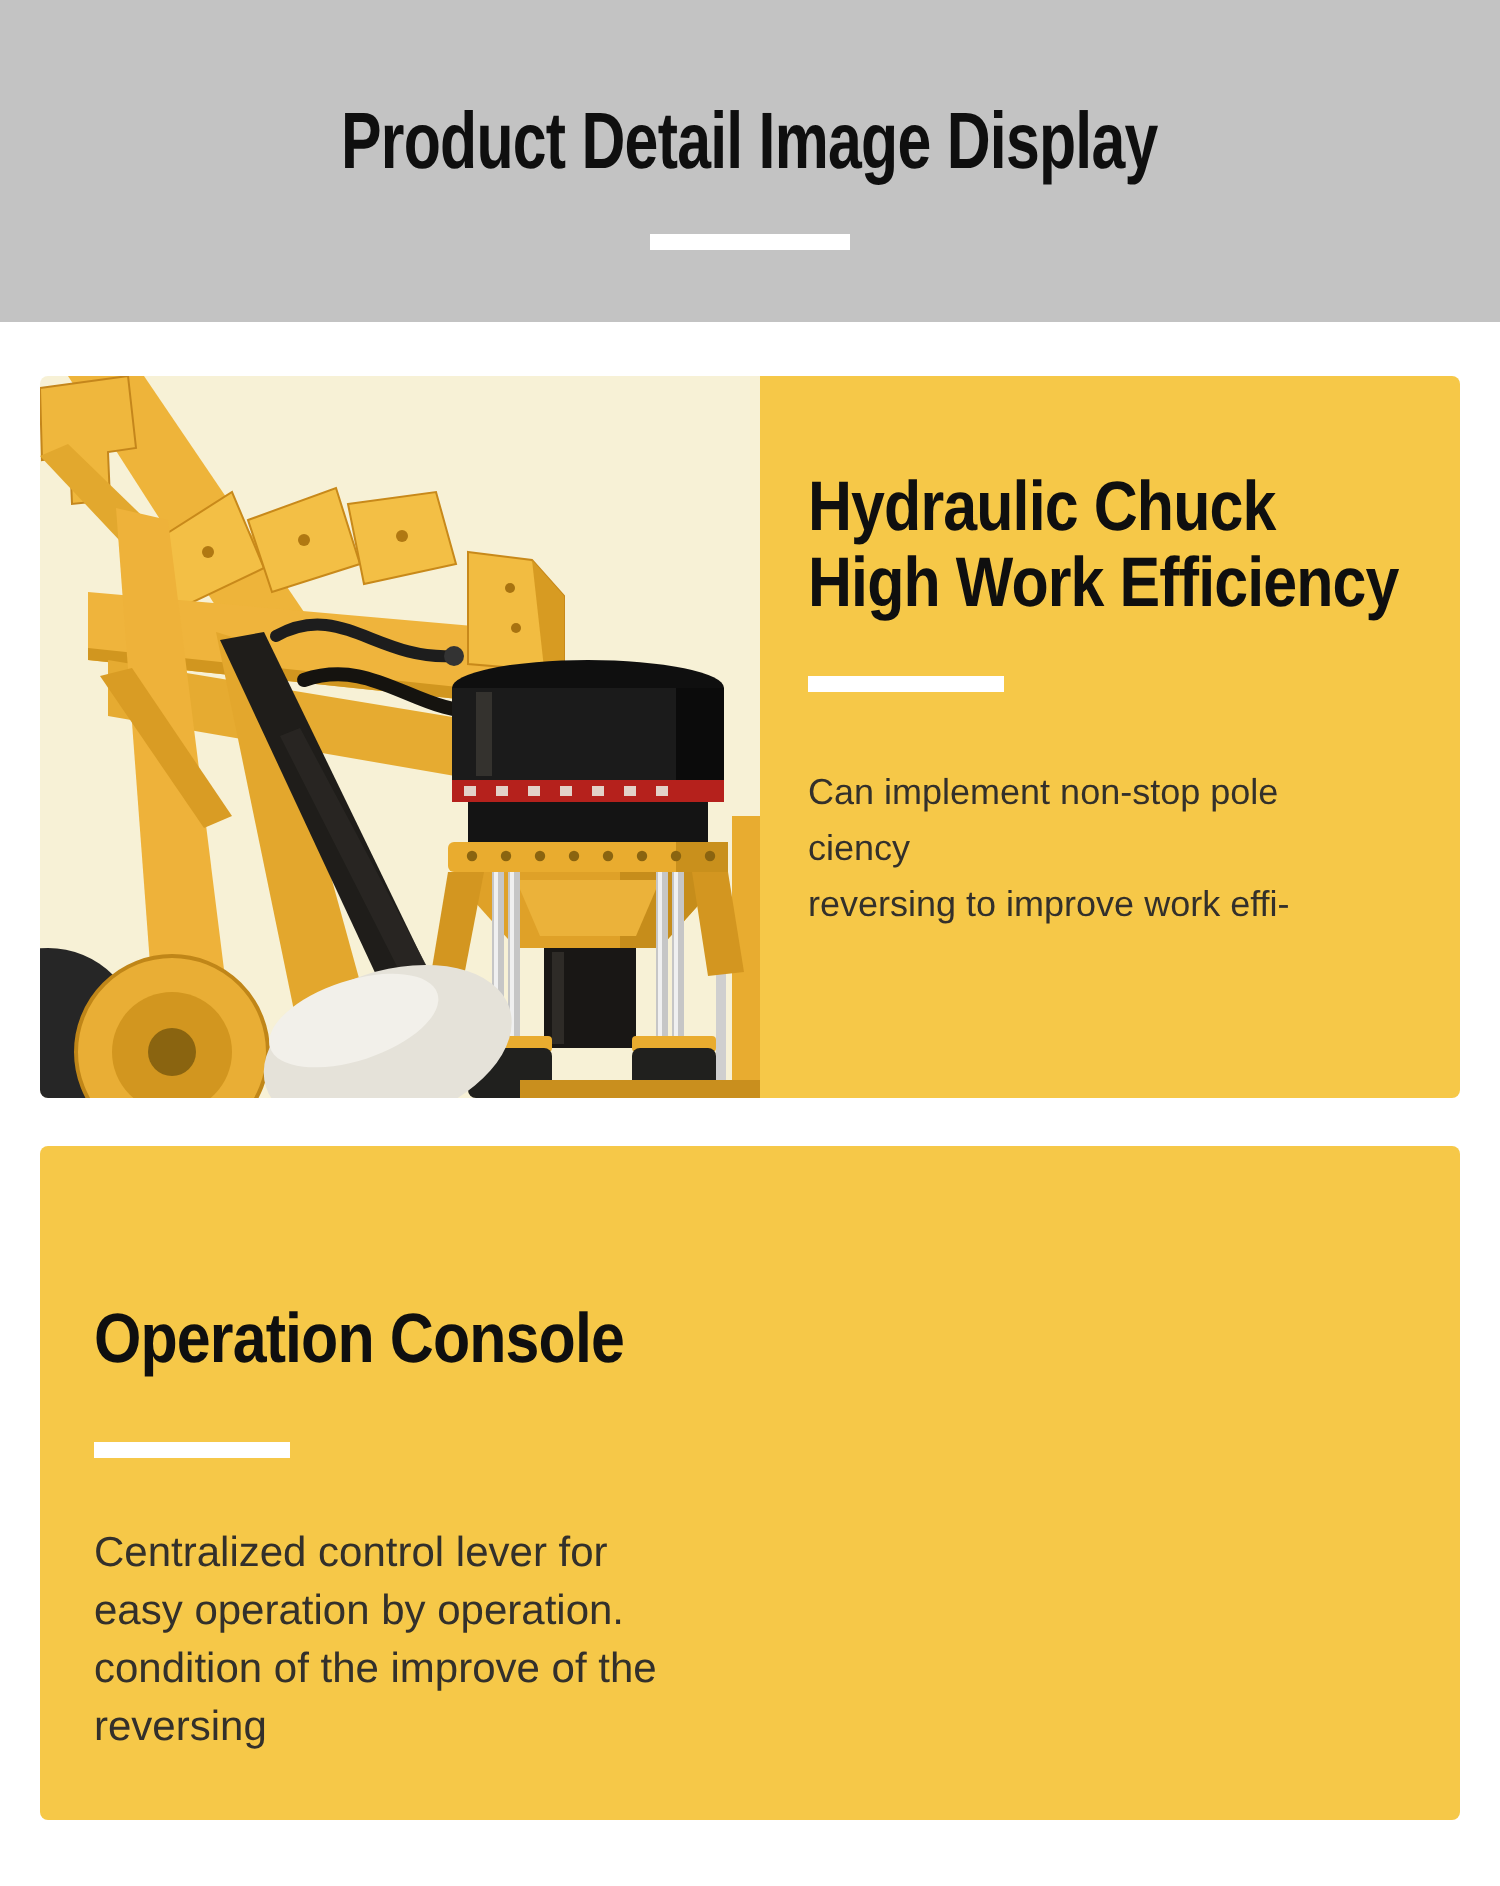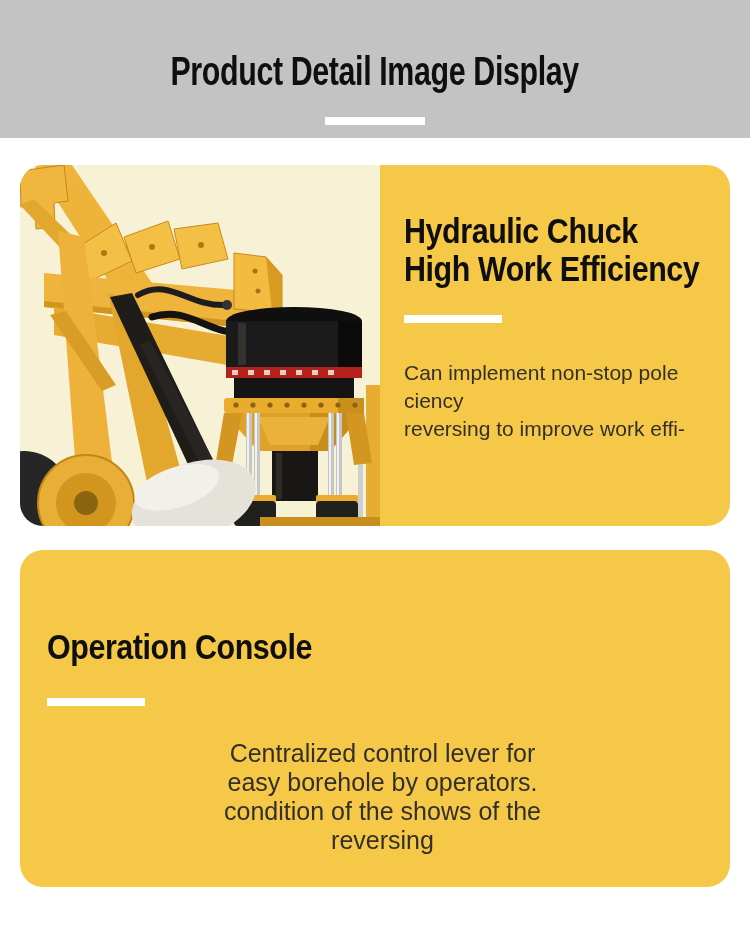--- a/index.html
+++ b/index.html
@@ -7,51 +7,51 @@
     --photo1_bg:#f7f1d6; --console_orange:#f09200;
     --title_color:#0f0f0f; --body_color:#33302b;
   }
   *{box-sizing:border-box;}
   html,body{margin:0;padding:0;}
   body{
     width:750px;height:943px;background:#ffffff;overflow:hidden;
     font-family:"Liberation Sans", sans-serif;
   }
   
-  .header{height:138px;background:var(--header_bg);}
+  .header{height:161px;background:var(--header_bg);}
   .header-title-wrap{padding-top:49px;text-align:center;}
   .header-title{
     display:inline-block;font-size:40px;font-weight:700;color:var(--title_color);
     letter-spacing:-0.5px;transform:scaleX(0.76);transform-origin:center top;
     white-space:nowrap;line-height:44px;
   }
   .header-bar{width:100px;height:8px;background:var(--underline);margin:24px auto 0;}
   
   .section{
-    margin:0 20px;border-radius:23px;overflow:hidden;display:flex;position:relative;
+    margin:0 20px;border-radius:4px;overflow:hidden;display:flex;position:relative;
   }
   .section-1{margin-top:27px;height:361px;}
   .section-2{margin-top:24px;height:337px;flex-direction:column;}
   .photo{position:relative;flex:0 0 auto;overflow:hidden;}
   .photo svg{display:block;}
   .photo-1{width:360px;height:361px;}
   .photo-2{width:362px;height:357px;}
   .panel{background:var(--panel_yellow);}
   .panel-1{flex:1;padding:47px 16px 0 24px;}
   .panel-2{flex:1;padding:78px 12px 0 27px;}
   .section-title{
     font-size:35px;font-weight:700;color:var(--title_color);line-height:38px;
     letter-spacing:-0.5px;transform:scaleX(0.87);transform-origin:left top;white-space:nowrap;
   }
   .panel-bar{width:98px;height:8px;background:var(--underline);}
   .panel-1 .panel-bar{margin-top:27px;}
   .panel-2 .panel-bar{margin-top:32px;}
   .panel-body{color:var(--body_color);}
-  .panel-1 .panel-body{margin-top:36px;font-size:21px;line-height:28px;}
-  .panel-2 .panel-body{margin-top:33px;font-size:25px;line-height:29px;text-align:center;}
+  .panel-1 .panel-body{margin-top:36px;font-size:18px;line-height:28px;}
+  .panel-2 .panel-body{margin-top:33px;font-size:21px;line-height:29px;}
 </style>
 </head>
 <body>
 
 <div>
 
   <div class="header">
     <div class="header-title-wrap">
       <span class="header-title">Product Detail Image Display</span>
     </div>
@@ -169,22 +169,22 @@
       </div>
     </div>
   </div>
 
   <div class="section section-2">
     <div class="panel panel-2" style="flex:0 0 348px;">
       <div class="section-title">Operation Console</div>
       <div class="panel-bar"></div>
       <div class="panel-body">
         <div>Centralized control lever for</div>
-        <div>easy borehole by operators.</div>
-        <div>condition of the shows of the</div>
+        <div>easy operation by operation.</div>
+        <div>condition of the improve of the</div>
         <div>reversing</div>
       </div>
     </div>
     <div class="photo photo-2">
       <svg width="362" height="357" viewBox="0 0 362 357">
         <rect x="0" y="0" width="362" height="357" fill="#f09200"></rect>
         <polygon points="0,0 362,0 362,34 0,16" fill="#f99e10"></polygon>
         <polygon points="140,2 362,26 362,44 140,16" fill="#ffad2b" opacity="0.85"></polygon>
         <path d="M140,10 C210,16 300,26 362,34" stroke="#eac98e" stroke-width="4" fill="none"></path>
 

